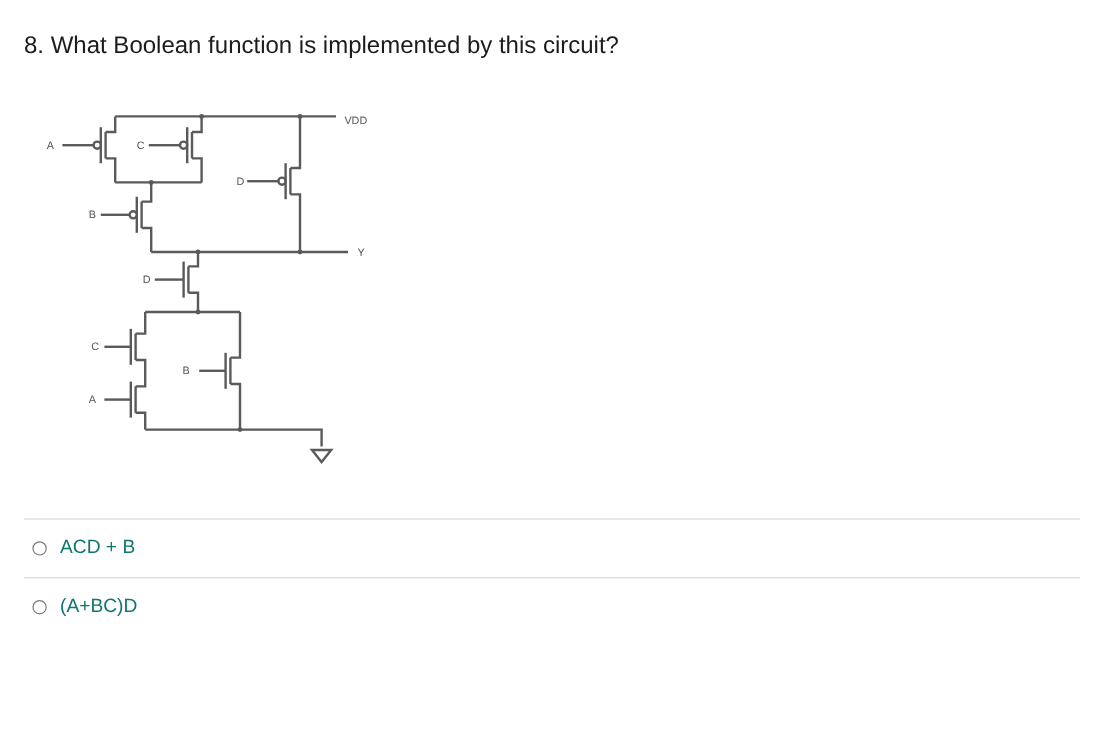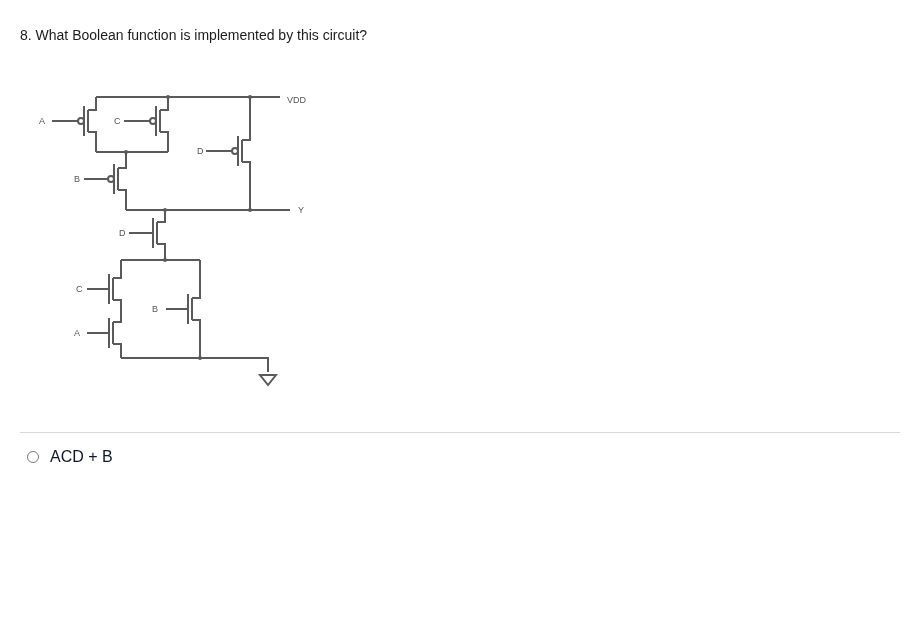--- a/index.html
+++ b/index.html
@@ -1,23 +1,23 @@
 <!DOCTYPE html>
 <html><head>
 <meta charset="utf-8">
 <style>
   html, body { margin:0; padding:0; background:#ffffff; }
   body { width:911px; height:628px; position:relative; overflow:hidden; font-family:"Liberation Sans", sans-serif; color:#1a1a1a; }
-  .question { position:absolute; left:20px; top:27px; font-size:14px; color:#1c1c1c; letter-spacing:0; }
+  .question { position:absolute; left:20px; top:27px; font-size:20px; color:#1c1c1c; letter-spacing:0; }
   .circuit { position:absolute; left:0; top:0; }
   .options { position:absolute; left:20px; top:432px; width:880px; }
   .option { position:relative; height:47px; border-top:1px solid #d9d9d9; display:flex; align-items:center; cursor:pointer; }
   .radio { width:12px; height:12px; border:1px solid #7a7a7a; border-radius:50%; margin-left:7px; margin-right:11px; box-sizing:border-box; background:#fff; flex:none; }
   .radio.checked { border:2px solid #1a1a1a; background:#1a73e8; width:13px; height:13px; }
-  .opt-label { font-size:16px; color:#0f172a; font-family:"Liberation Sans", sans-serif; }
+  .opt-label { font-size:16px; color:#0f766e; font-family:"Liberation Sans", sans-serif; }
   .option:nth-child(1) { height:48px; }
   .clabel { font-family:"Liberation Sans", sans-serif; font-size:9px; fill:#555; }
 </style>
 </head>
 <body>
 
 <div class="question">8. What Boolean function is implemented by this circuit?</div>
 
 <svg class="circuit" width="911" height="420" viewBox="0 0 911 420" xmlns="http://www.w3.org/2000/svg">
   <g stroke="#5a5a5a" stroke-width="2" fill="none">
@@ -109,13 +109,17 @@
   <text class="clabel" x="76" y="292">C</text>
   <text class="clabel" x="74" y="336">A</text>
   <text class="clabel" x="152" y="312">B</text>
 </svg>
 
 <div class="options">
   <div class="option">
     <span class="radio"></span>
     <span class="opt-label">ACD + B</span>
   </div>
+  <div class="option">
+    <span class="radio"></span>
+    <span class="opt-label">(A+BC)D</span>
+  </div>
 </div>
 
 </body></html>

